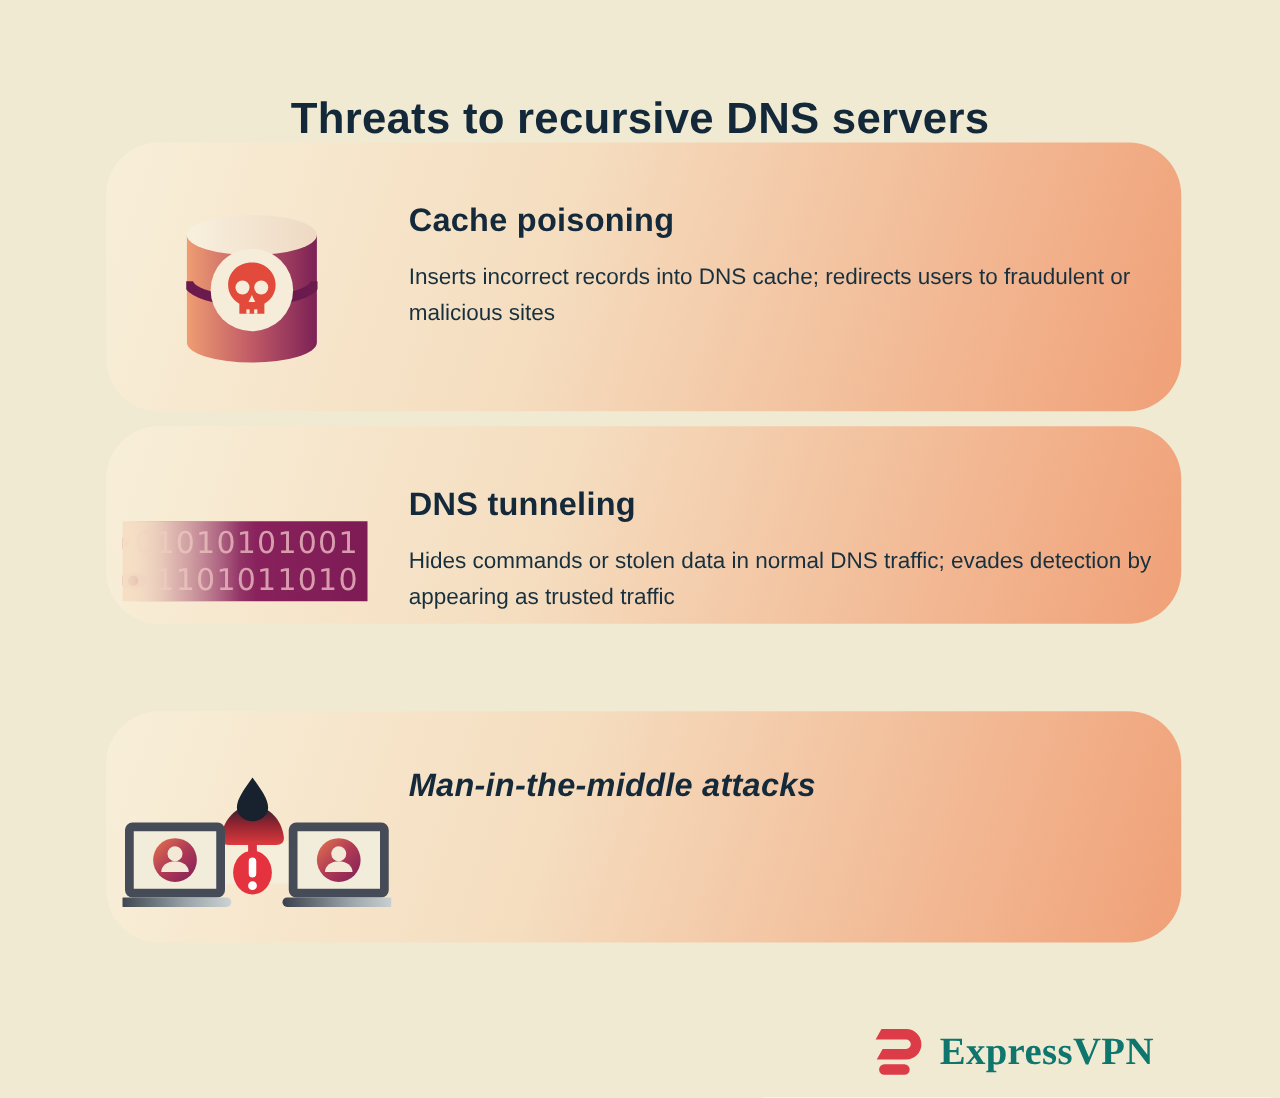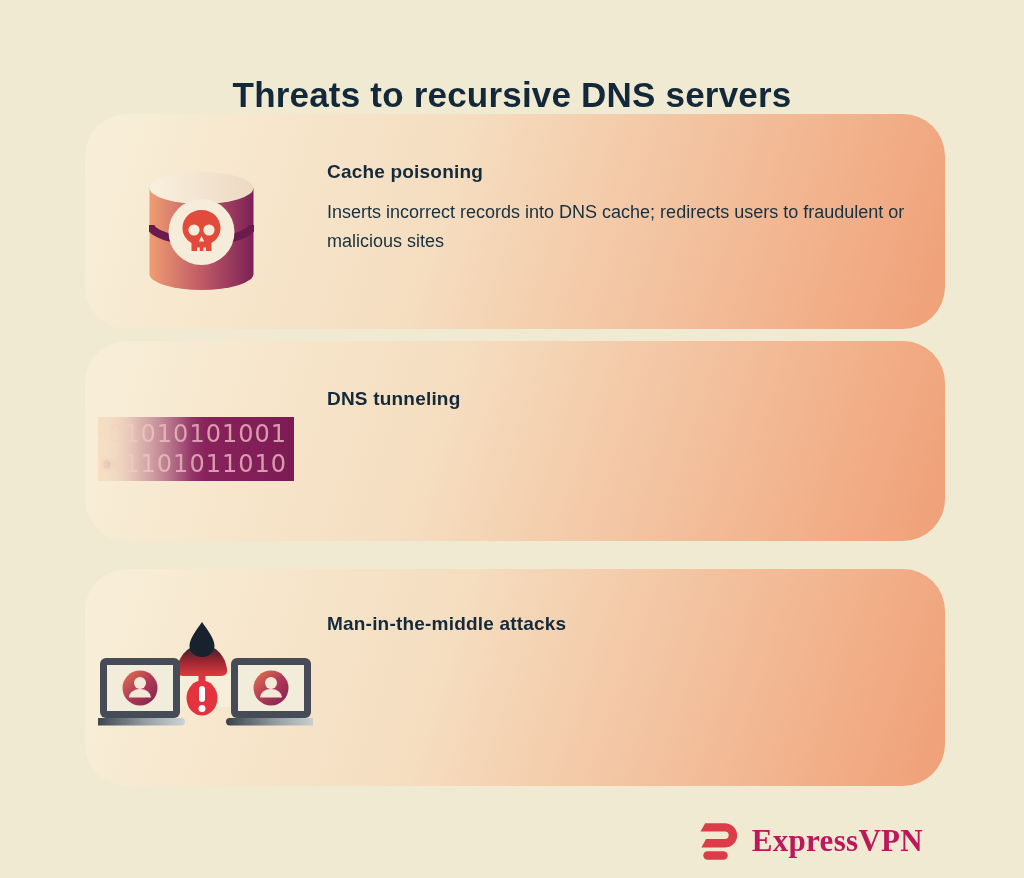--- a/index.html
+++ b/index.html
@@ -15,26 +15,26 @@
     text-align:center;
     font-size:35px;font-weight:700;letter-spacing:.2px;
     color:#13293a;
   }
   .card{
     position:absolute;left:85px;width:860px;height:215px;
     border-radius:42px;
     background:linear-gradient(108deg,#f8efd9 0%,#f5ddbf 42%,#f0a077 100%);
   }
   .card-1{top:114px;}
-  .card-2{top:341px;height:200px;text-decoration:underline;}
-  .card-3{top:569px;height:217px;}
+  .card-2{top:341px;height:158px;text-decoration:underline;}
+  .card-3{top:569px;height:185px;font-style:italic;}
   .card-text{position:absolute;left:242px;top:47px;width:618px;}
   .card-3 .card-text{top:44px;}
   .card-heading{
-    margin:0;font-size:19px;font-weight:700;color:#14293a;letter-spacing:.2px;
+    margin:0;font-size:26px;font-weight:700;color:#14293a;letter-spacing:.2px;
   }
   .card-body{
     margin:15px 0 0 0;font-size:18px;line-height:29px;
     font-weight:400;color:#17303f;
   }
   
   .icon-db{position:absolute;left:64px;top:56px;width:105px;height:122px;}
   
   .icon-binary{
     position:absolute;left:13px;top:76px;width:196px;height:64px;
@@ -58,21 +58,21 @@
   }
   
   .icon-mitm{position:absolute;left:13px;top:48px;width:215px;height:115px;}
   
   .footer{
     position:absolute;right:101px;bottom:16px;
     display:flex;align-items:center;gap:13px;
   }
   .brand-name{
     font-family:"Liberation Serif",serif;
-    font-size:31px;font-weight:700;color:#be185d;letter-spacing:.3px;
+    font-size:31px;font-weight:700;color:#0f766e;letter-spacing:.3px;
   }
 </style>
 </head>
 <body>
 
 <div class="poster">
 
   <h1 class="title">Threats to recursive DNS servers</h1>
 
   <div class="card card-1">
@@ -121,20 +121,21 @@
 
         <svg class="binary-eye" width="31" height="19" viewBox="0 0 31 19">
           <path d="M2,9.5 Q15.5,-4 29,9.5 Q15.5,23 2,9.5 Z" fill="#dea8b4"></path>
           <circle cx="15.5" cy="9.5" r="4.2" fill="#88215c"></circle>
         </svg>
         <span>1101011010</span>
       </div>
     </div>
     <div class="card-text">
       <h2 class="card-heading">DNS tunneling</h2>
+      <p class="card-body">Hides commands or stolen data in normal DNS traffic; evades detection by appearing as trusted traffic</p>
     </div>
   </div>
 
   <div class="card card-3">
     <svg class="icon-mitm" viewBox="0 0 215 115" xmlns="http://www.w3.org/2000/svg">
       <defs>
         <linearGradient id="g-av" x1="0" y1="0" x2="1" y2="1">
           <stop offset="0" stop-color="#e5764e"></stop>
             <stop offset=".5" stop-color="#b03a55"></stop>
             <stop offset="1" stop-color="#7d2058"></stop>

